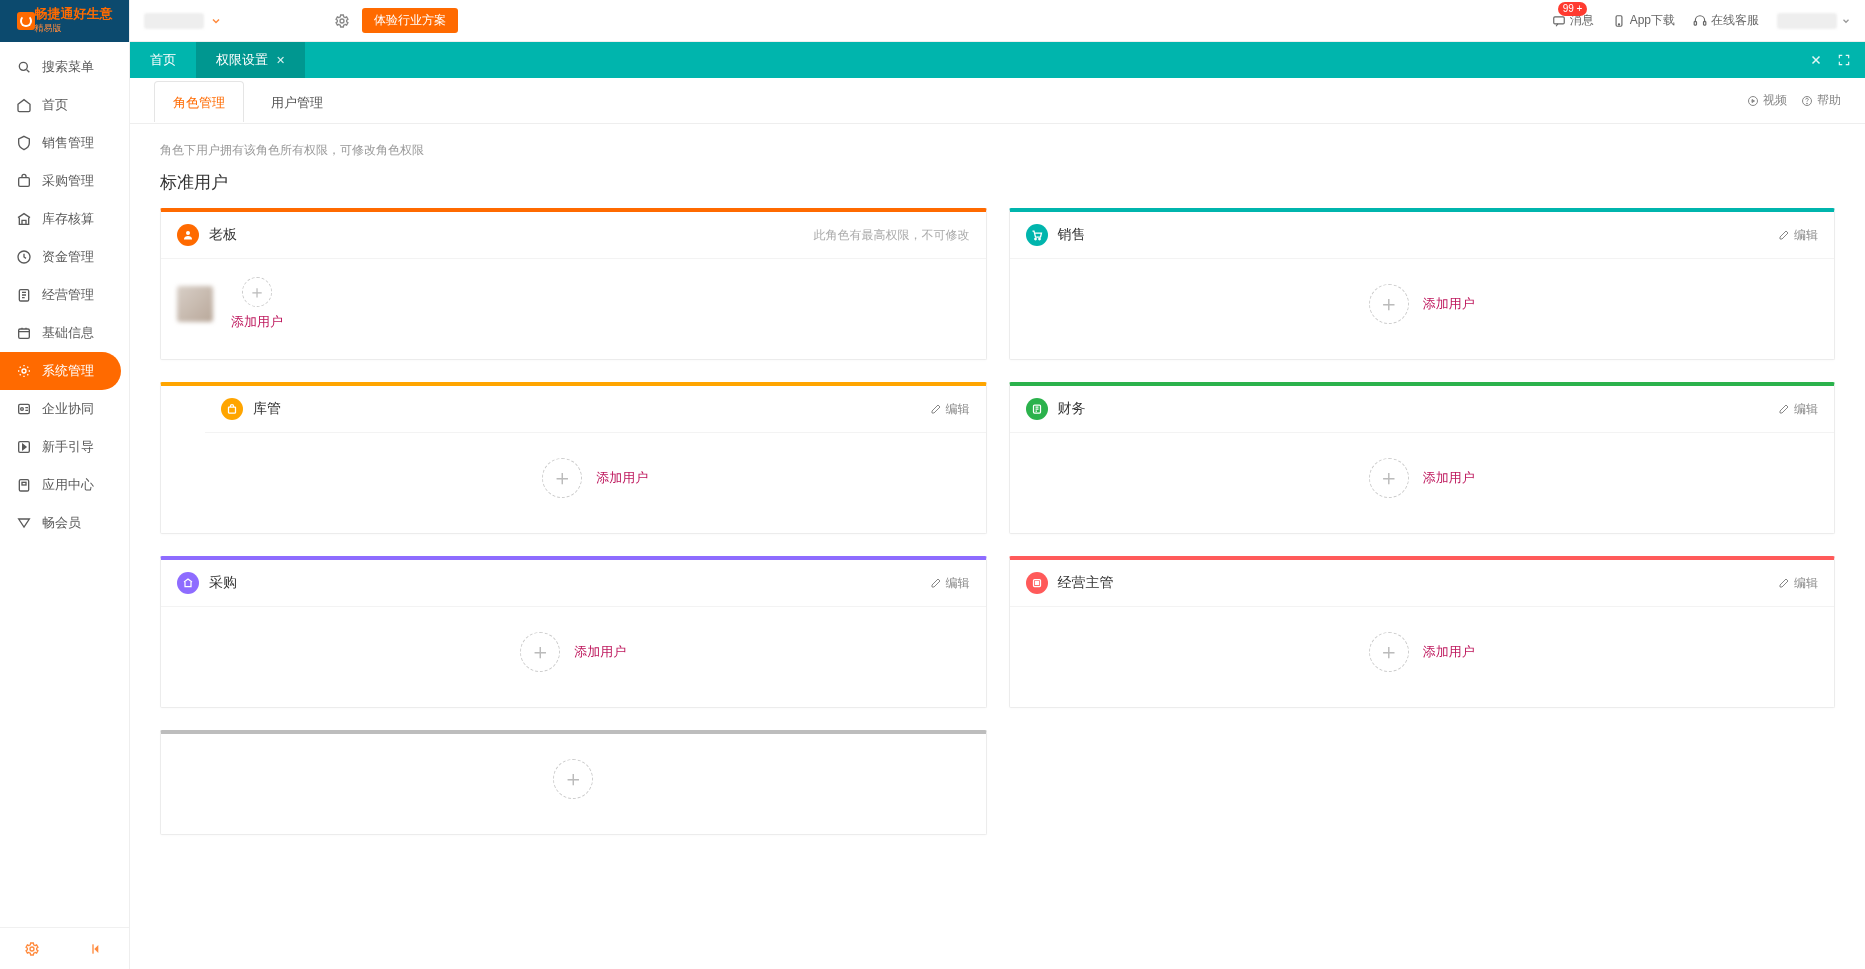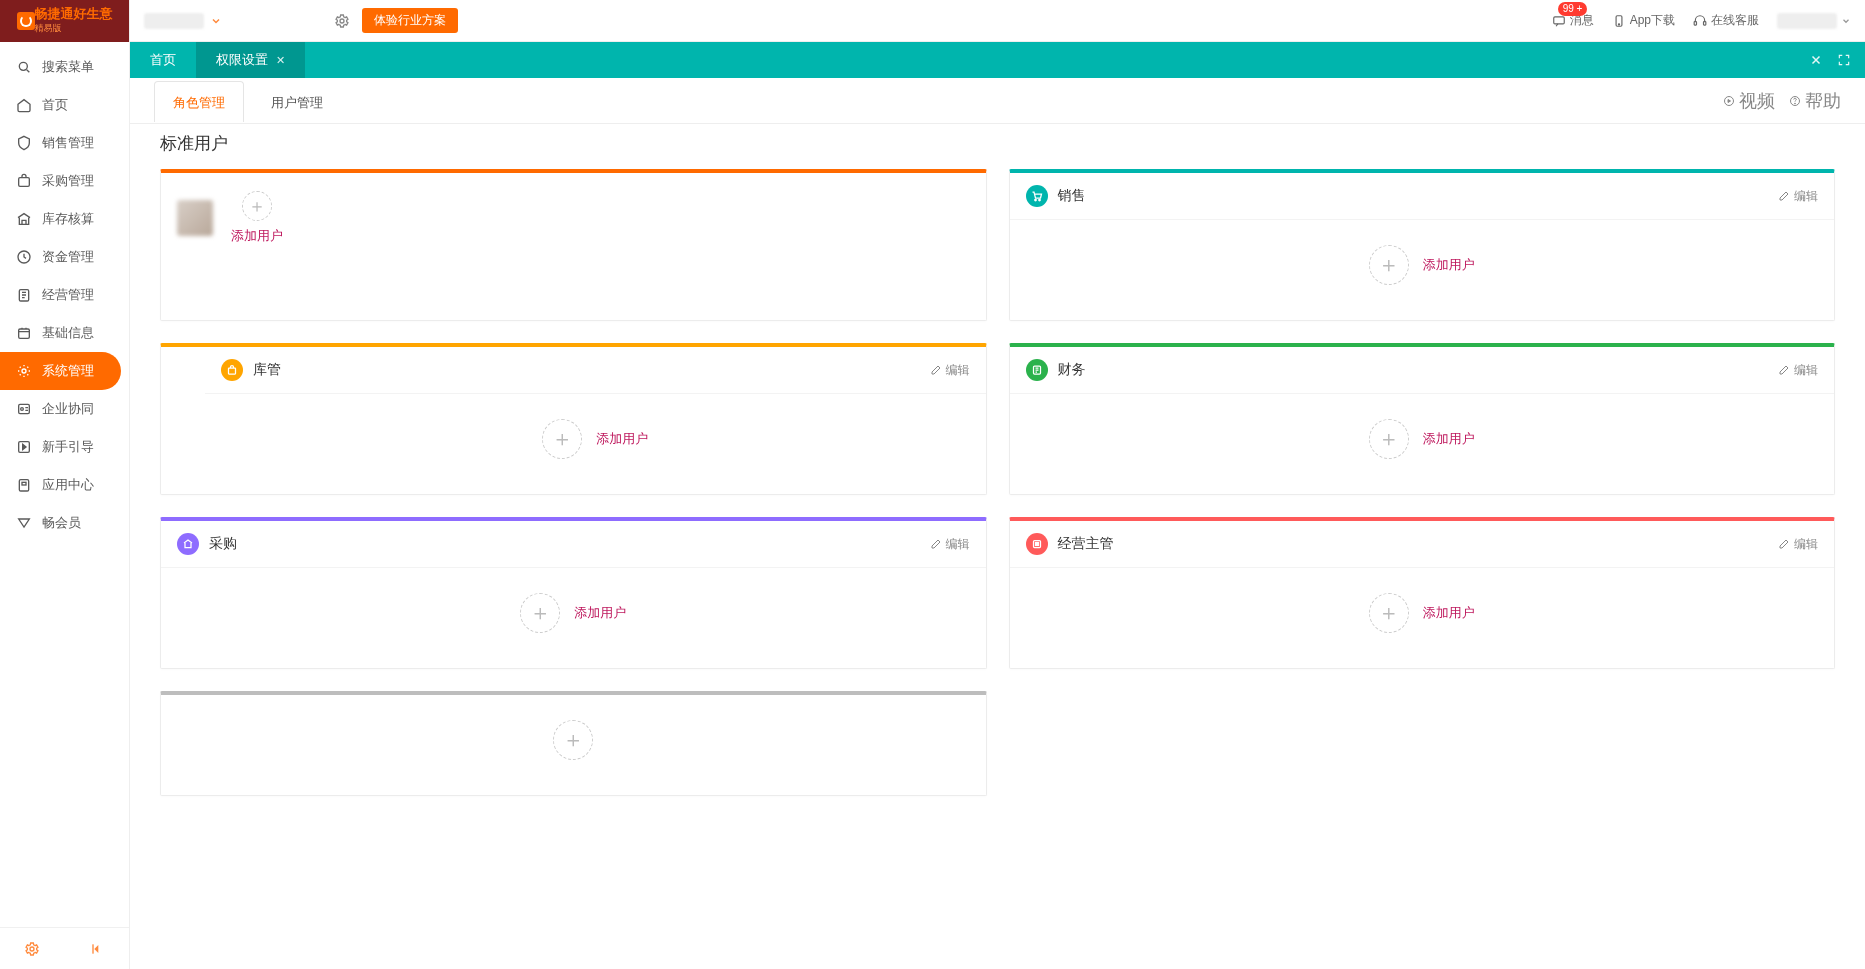--- a/index.html
+++ b/index.html
@@ -1,21 +1,21 @@
 <!DOCTYPE html>
 <html><head>
 <meta charset="utf-8">
 <style>
 * { box-sizing: border-box; margin: 0; padding: 0; }
 body { font-family: "Microsoft YaHei", Arial, sans-serif; font-size: 13px; color: #333; background: #fff; overflow: hidden; }
 .app { display: flex; height: 100vh; }
 
 
 .sidebar { width: 130px; background: #fff; border-right: 1px solid #eee; display: flex; flex-direction: column; }
-.logo-area { height: 42px; background: #7f1d1d; display: flex; align-items: center; justify-content: center; gap: 0; }
+.logo-area { height: 42px; background: #0c4a6e; display: flex; align-items: center; justify-content: center; gap: 0; }
 .logo-icon { width: 18px; height: 18px; background: #ff6a00; border-radius: 3px; position: relative; }
 .logo-icon::after { content:""; position:absolute; inset:3px; border:2px solid #fff; border-radius:50%; border-top-color:transparent; }
 .logo-text { color: #ff6a00; font-weight: bold; font-size: 13px; line-height:1.1; }
 .logo-sub { font-size: 9px; color:#ff8a3d; }
 .nav { flex:1; overflow-y:auto; padding-top:6px; }
 .nav-item { display:flex; align-items:center; gap:10px; padding:10px 16px; color:#5a5a5a; cursor:pointer; font-size:13px; }
 .nav-item.active { background:#ff6a00; color:#fff; border-radius:0 20px 20px 0; margin-right:8px; }
 .nav-icon { width:16px; height:16px; display:inline-flex; align-items:center; justify-content:center; }
 .sidebar-footer { height:42px; display:flex; align-items:center; justify-content:space-around; border-top:1px solid #f0f0f0; color:#ff8a3d; }
 
@@ -44,21 +44,21 @@
 .tabstrip-actions { display:flex; align-items:center; gap:14px; padding:0 14px; }
 .ts-icon { cursor:pointer; opacity:.9; }
 
 
 .content { flex:1; overflow-y:auto; background:#fff; padding:0 0 30px 0; }
 .subtab-row { display:flex; align-items:center; border-bottom:1px solid #eee; padding:0 24px; height:46px; }
 .subtab-group { display:flex; gap:8px; }
 .subtab { padding:12px 18px 10px; font-size:13px; color:#555; cursor:pointer; border:1px solid transparent; border-bottom:none; position:relative; top:1px; }
 .subtab.active { color:#ff6a00; border-color:#e5e5e5; background:#fff; border-radius:4px 4px 0 0; }
 .subtab-spacer { flex:1; }
-.help-links { display:flex; gap:14px; color:#888; font-size:18px; }
+.help-links { display:flex; gap:14px; color:#888; font-size:12px; }
 .help-link { display:flex; align-items:center; gap:4px; cursor:pointer; }
 
 .desc { color:#999; font-size:12px; padding:18px 30px 4px; }
 .section-title { font-size:17px; color:#333; padding:8px 30px 14px; }
 
 .cards { display:grid; grid-template-columns:1fr 1fr; gap:22px; padding:0 30px; }
 .card { border:1px solid #ececec; border-top-width:4px; border-radius:2px; background:#fff; box-shadow:0 1px 2px rgba(0,0,0,.02); display:flex; flex-direction:column; }
 .card-head { display:flex; align-items:center; padding:12px 16px; gap:10px; border-bottom:1px solid #f3f3f3; }
 .role-icon { width:22px; height:22px; border-radius:50%; display:flex; align-items:center; justify-content:center; color:#fff; font-size:12px; }
 .role-name { font-size:14px; color:#333; font-weight:500; }
@@ -328,24 +328,36 @@
             <svg width="12" height="12" viewBox="0 0 24 24" fill="none" stroke="#888" stroke-width="2">
                 <circle cx="12" cy="12" r="9"></circle>
                 <path d="M9.5 9a2.5 2.5 0 1 1 3.5 2.3c-.8.4-1 .9-1 1.7"></path>
                 <circle cx="12" cy="17" r=".8" fill="#888"></circle>
               </svg>
             <span>帮助</span>
           </div>
         </div>
       </div>
 
+      <div class="desc">角色下用户拥有该角色所有权限，可修改角色权限</div>
       <div class="section-title">标准用户</div>
 
       <div class="cards" id="cards">
           <div class="card bt-orange">
+            <div class="card-head">
+              <span class="role-icon ri-orange">
+                <svg width="12" height="12" viewBox="0 0 24 24" fill="#fff">
+                  <circle cx="12" cy="8" r="4"></circle>
+                  <path d="M4 20c0-4 4-6 8-6s8 2 8 6v1H4z"></path>
+                </svg>
+              </span>
+              <span class="role-name">老板</span>
+              <span class="card-head-spacer"></span>
+              <span class="card-note">此角色有最高权限，不可修改</span>
+            </div>
             <div class="card-body left">
               <div>
                 <div class="avatar-blur"></div>
               </div>
               <div class="add-user small">
                 <span class="add-circle sm">＋</span>
                 <span class="add-label">添加用户</span>
               </div>
             </div>
           </div>

